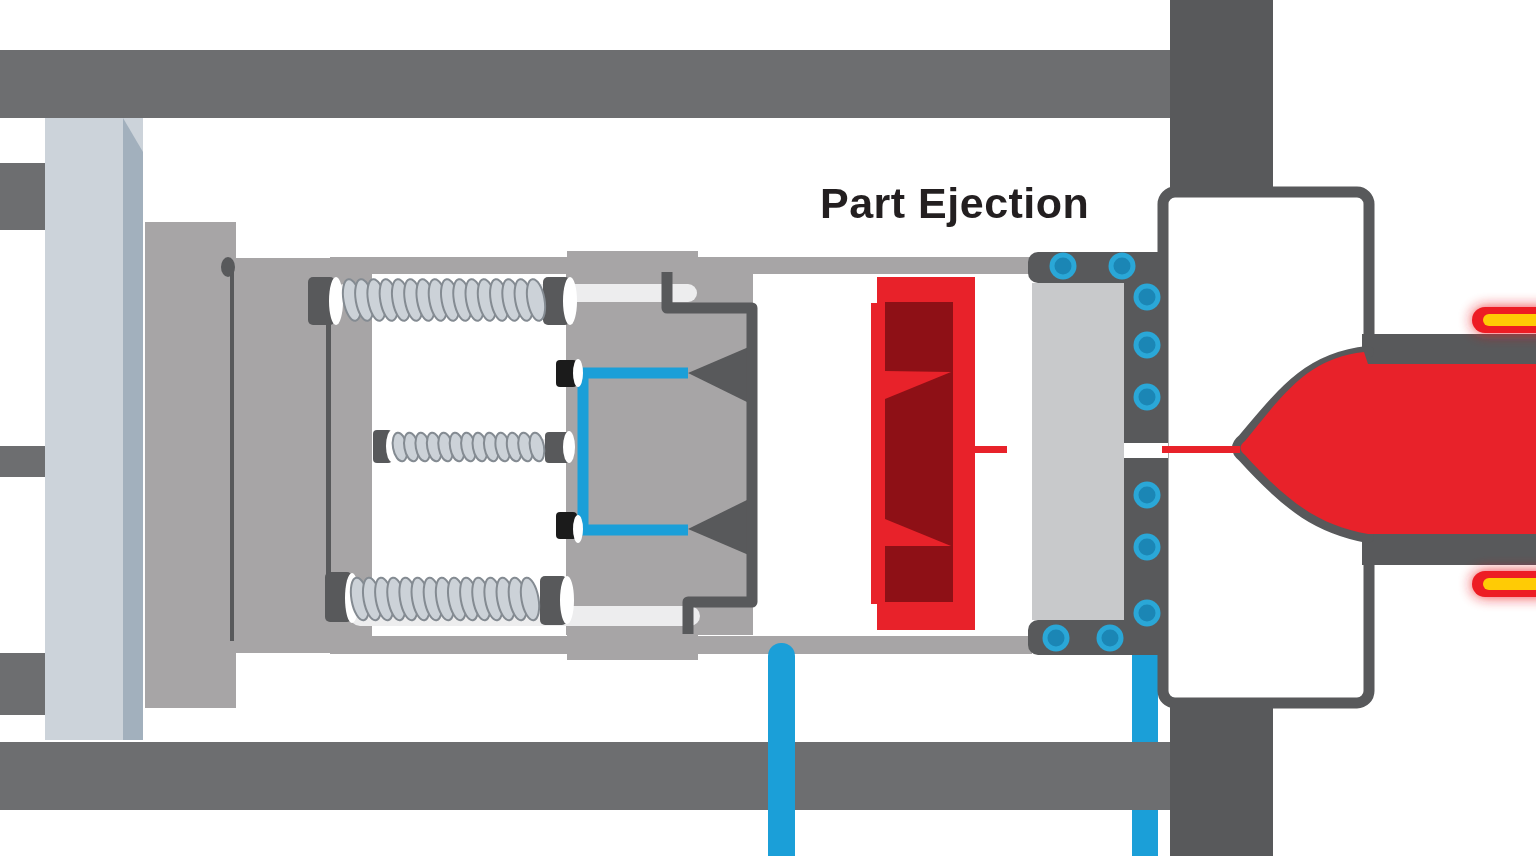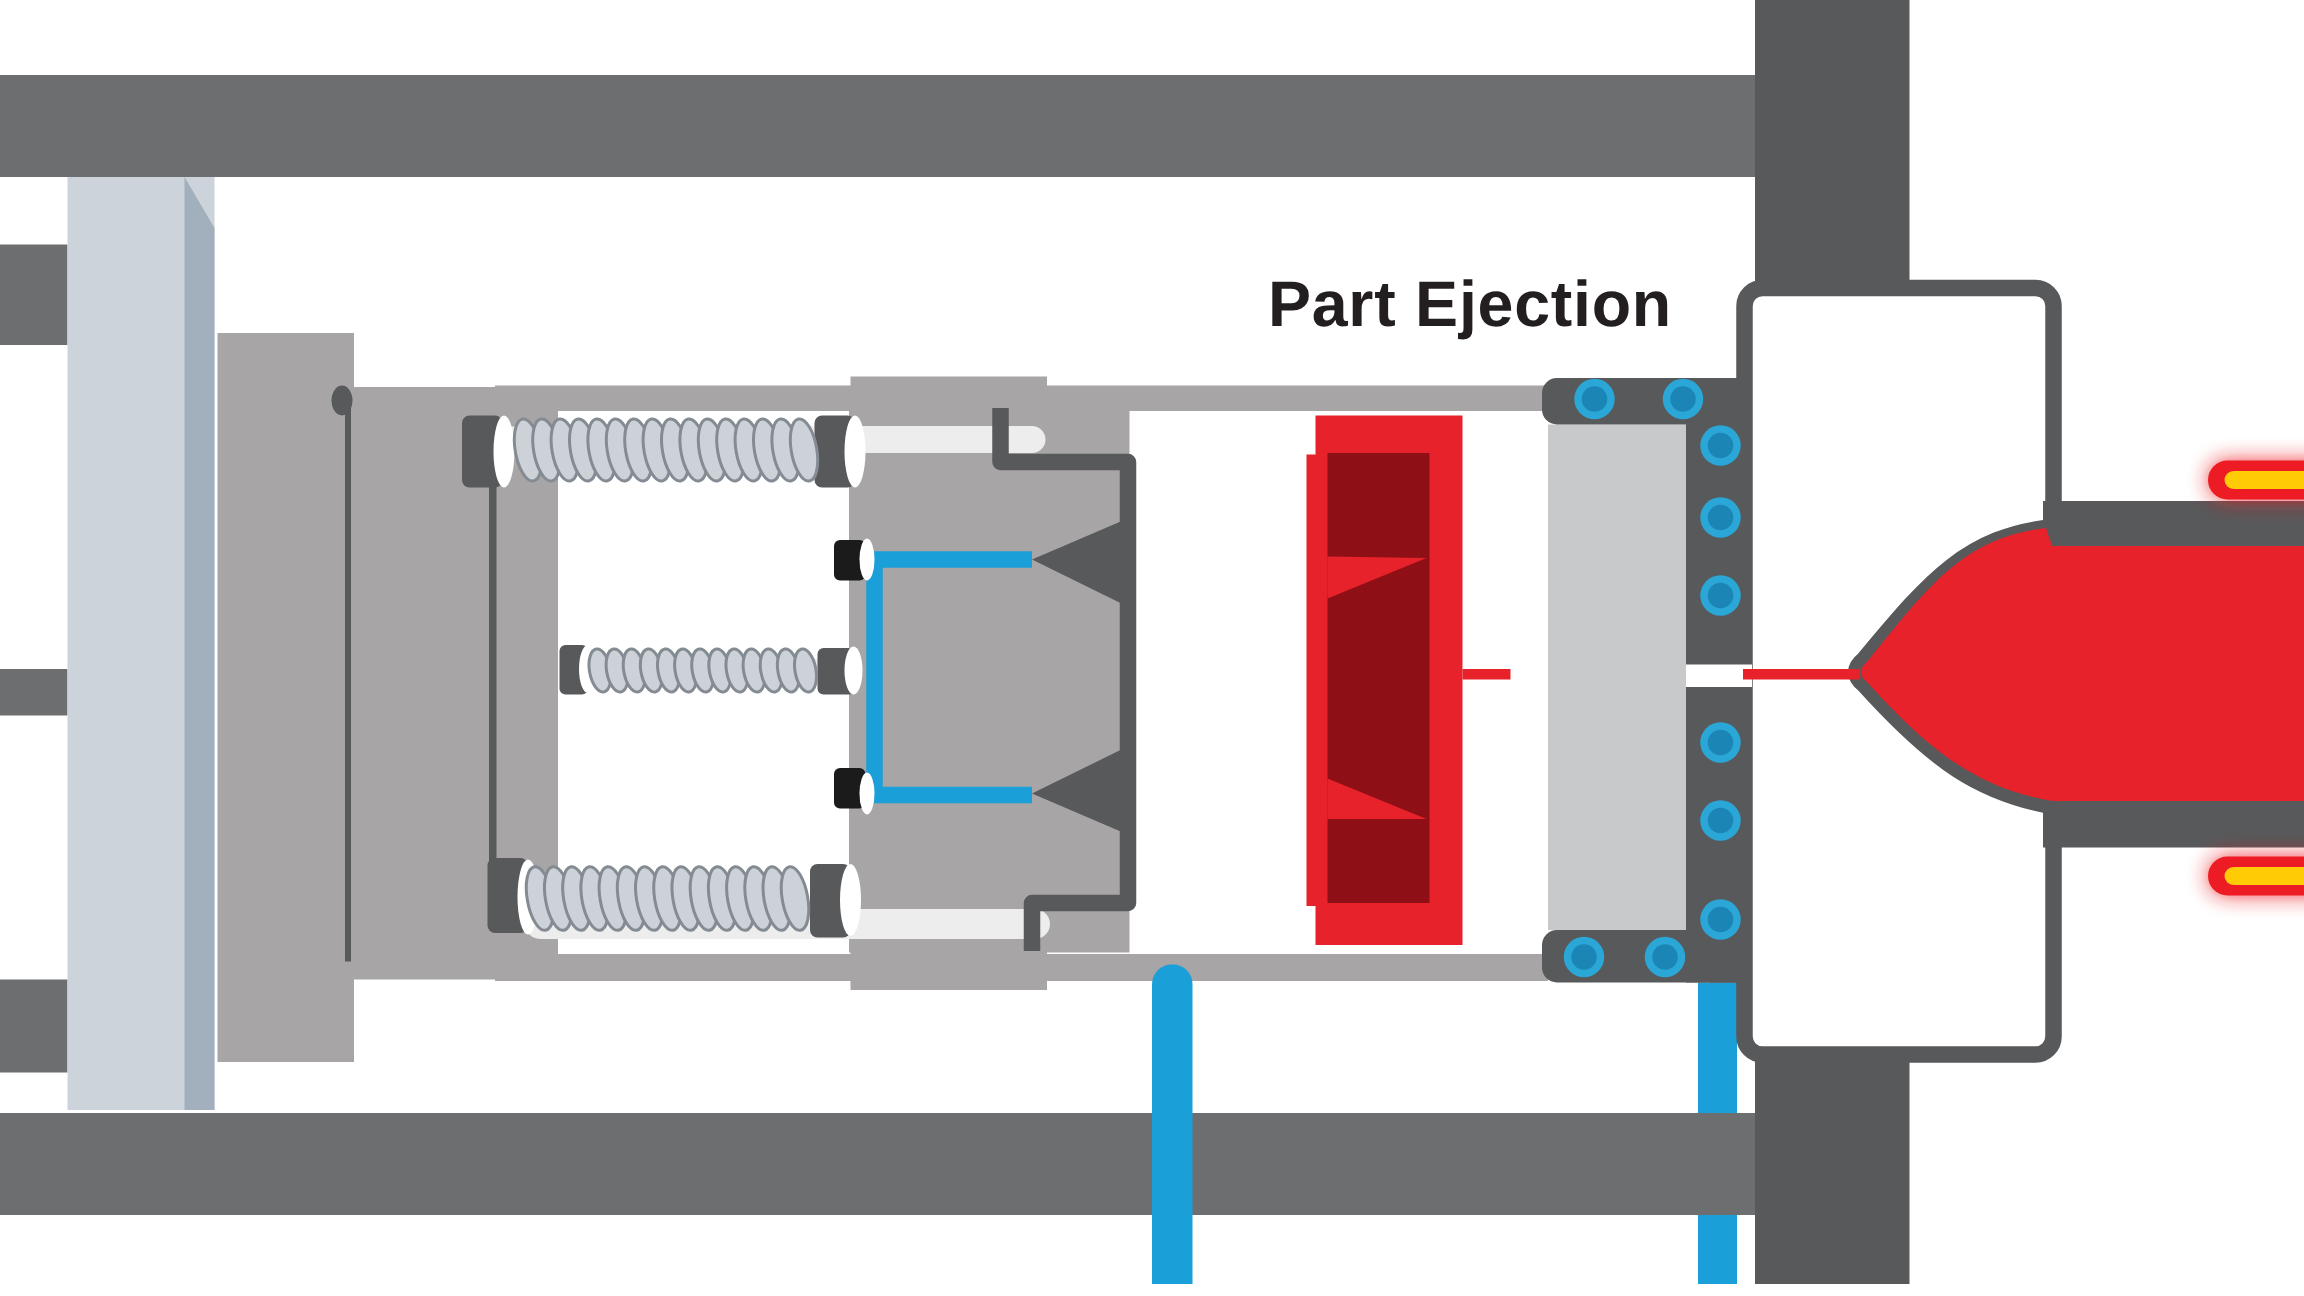--- a/index.html
+++ b/index.html
@@ -1,17 +1,17 @@
 <!DOCTYPE html>
 <html style="--c-background: #ffffff; --c-machine_bar_gray: #6d6e70; --c-steel_dark: #58595b; --c-mold_gray: #a7a5a6; --c-cavity_plate_gray: #c8c9cb; --c-platen_light: #ccd3da; --c-platen_shade: #a2b0bd; --c-rod_white: #ededee; --c-coil_light: #ccd2d8; --c-coil_dark: #848b92; --c-pin_black: #1b1b1b; --c-coolant_blue: #1b9fd8; --c-bolt_blue_outer: #2aa7d7; --c-bolt_blue_inner: #1b86b5; --c-melt_red: #e8222a; --c-part_dark_red: #8e1016; --c-heater_red: #ed1c24; --c-heater_yellow: #ffcb05; --c-pipe_tip_dark: #2b5566; --c-ink: #231f20;"><head>
 <meta charset="utf-8">
 <style>
   html,body{margin:0;padding:0;background:#fff;}
   #stage{position:relative;width:1536px;height:856px;overflow:hidden;background:var(--c-background,#fff);
-         font-family:"Liberation Sans",sans-serif;text-align:center;}
+         font-family:"Liberation Sans",sans-serif;}
   #stage svg{position:absolute;left:0;top:0;}
   .bar      {fill:var(--c-machine_bar_gray);}
   .steel    {fill:var(--c-steel_dark);}
   .steelln  {stroke:var(--c-steel_dark);fill:none;}
   .mold     {fill:var(--c-mold_gray);}
   .cavity   {fill:var(--c-cavity_plate_gray);}
   .plat-l   {fill:var(--c-platen_light);}
   .plat-s   {fill:var(--c-platen_shade);}
   .rod      {fill:var(--c-rod_white);}
   .whiteel  {fill:#ffffff;}

